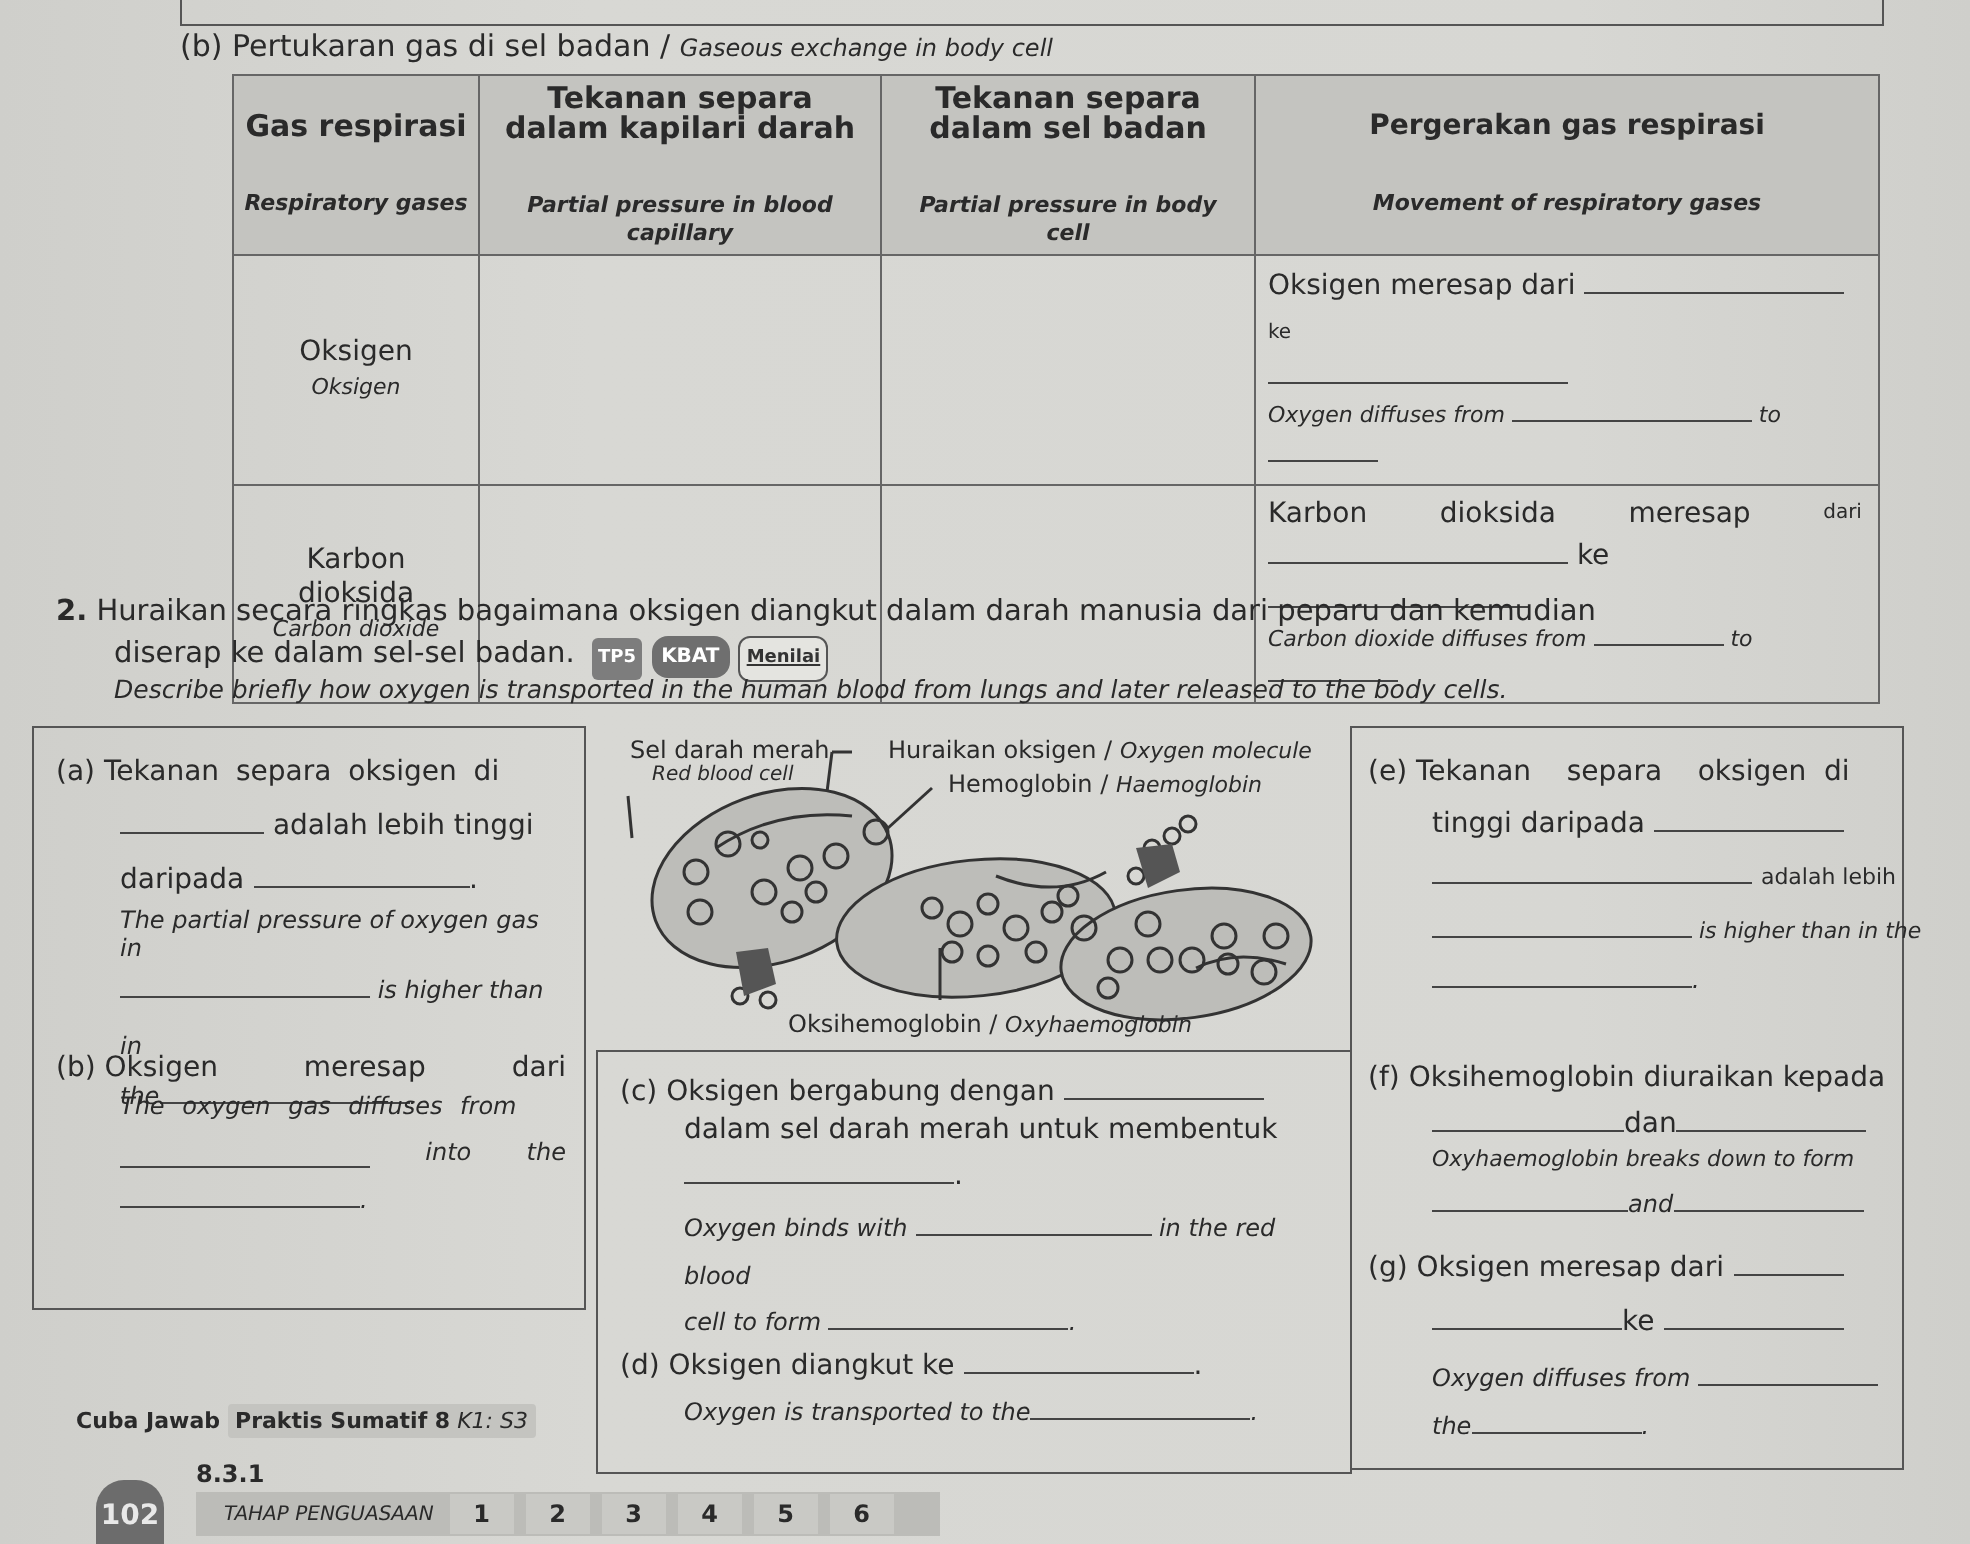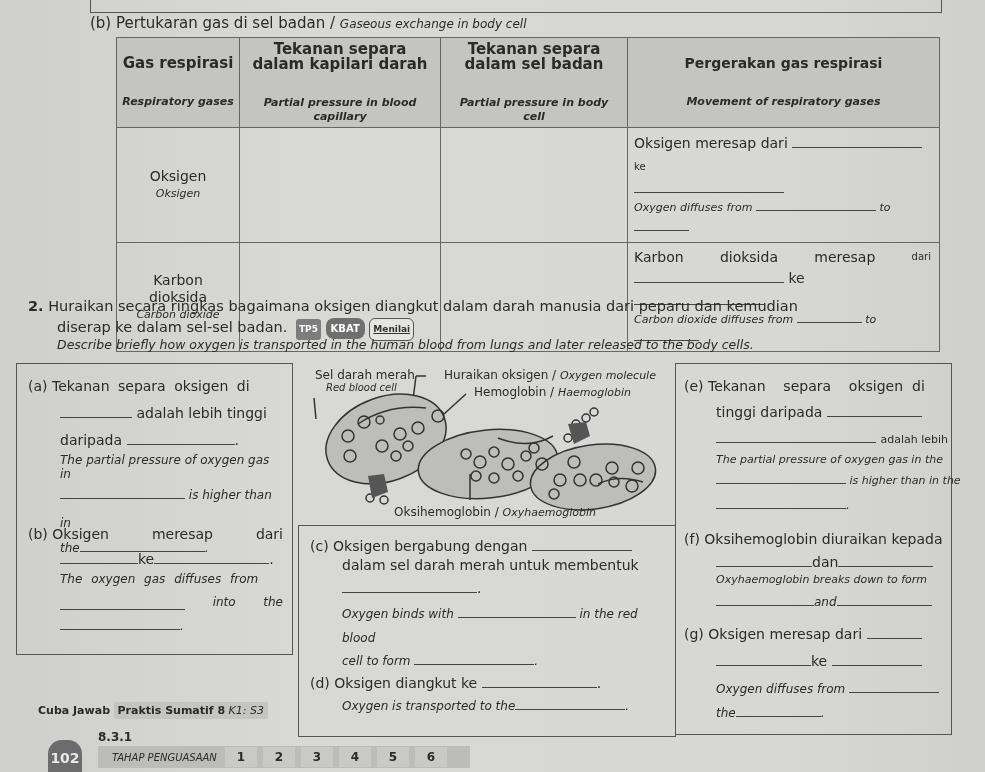--- a/index.html
+++ b/index.html
@@ -147,21 +147,20 @@
     <div class="ptxt-en" style="padding-left:32px;line-height:28px"><span class="line" style="width:125px"></span> <span>is higher than in</span></div>
     <div class="ptxt-en" style="padding-left:32px;line-height:22px"><span>the</span><span class="line" style="width:125px"></span>.</div>
   </div>
 
   <div class="abs" style="left:28px;top:522px;width:255px;">
     <div class="ptxt" style="display:flex;justify-content:space-between;line-height:24px">
         <span><span>(b)</span> <span>Oksigen</span></span>
         <span>meresap</span>
         <span>dari</span>
       </div>
-    <div class="ptxt" style="padding-left:32px;line-height:26px"><span class="line" style="width:78px"></span><span>ke</span><span class="line" style="width:115px"></span>.</div>
     <div class="ptxt-en" style="padding-left:32px;line-height:14px;word-spacing:5px"><span>The  oxygen  gas  diffuses  from</span></div>
     <div class="ptxt-en" style="padding-left:32px;line-height:32px;display:flex;justify-content:space-between">
         <span class="line" style="width:125px;margin-top:22px"></span>
         <span>into</span>
         <span>the</span>
       </div>
     <div class="ptxt-en" style="padding-left:32px;line-height:16px"><span class="line" style="width:120px"></span>.</div>
   </div>
 
   <div class="abs" style="left:298px;top:364px;width:376px;height:160px;">
@@ -236,21 +235,20 @@
 
   <div class="abs" style="left:310px;top:672px;width:360px;">
     <div class="ptxt" style="line-height:22px"><span>(d)</span> <span>Oksigen diangkut ke</span> <span class="line" style="width:115px"></span>.</div>
     <div class="ptxt-en" style="padding-left:32px;line-height:24px"><span>Oxygen is transported to the</span><span class="line" style="width:110px"></span>.</div>
   </div>
 
   <div class="abs" style="left:684px;top:373px;width:300px;">
     <div class="ptxt" style="line-height:26px;white-space:pre"><span>(e)</span> <span>Tekanan    separa    oksigen  di</span></div>
     <div class="ptxt" style="padding-left:32px;line-height:26px"><span>tinggi daripada</span> <span class="line" style="width:95px"></span></div>
     <div class="ptxt" style="padding-left:32px;line-height:26px"><span class="line" style="width:160px"></span> <span style="font-size:11px">adalah lebih</span></div>
-    <div class="ptxt-en" style="padding-left:32px;line-height:14px;font-size:11px"><span>The partial pressure of oxygen gas in the</span></div>
     <div class="ptxt-en" style="padding-left:32px;line-height:28px;font-size:11px"><span class="line" style="width:130px"></span> <span>is higher than in the</span></div>
     <div class="ptxt-en" style="padding-left:32px;line-height:20px"><span class="line" style="width:130px"></span>.</div>
   </div>
 
   <div class="abs" style="left:684px;top:527px;width:300px;">
     <div class="ptxt" style="line-height:24px;white-space:nowrap"><span>(f)</span> <span>Oksihemoglobin diuraikan kepada</span></div>
     <div class="ptxt" style="padding-left:32px;line-height:22px"><span class="line" style="width:96px"></span><span>dan</span><span class="line" style="width:95px"></span></div>
     <div class="ptxt-en" style="padding-left:32px;line-height:14px;font-size:11px;white-space:nowrap"><span>Oxyhaemoglobin  breaks  down  to form</span></div>
     <div class="ptxt-en" style="padding-left:32px;line-height:30px"><span class="line" style="width:98px"></span><span>and</span><span class="line" style="width:95px"></span></div>
   </div>

